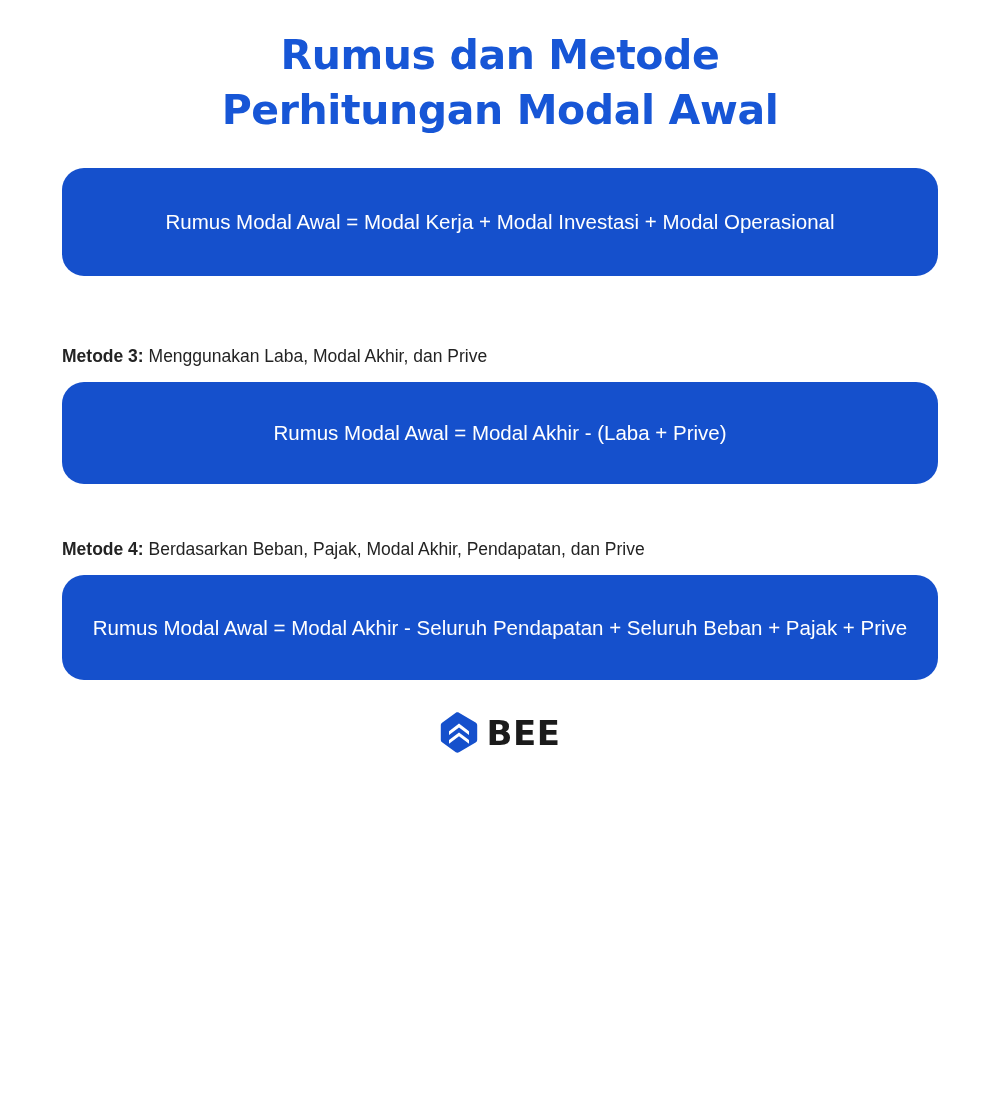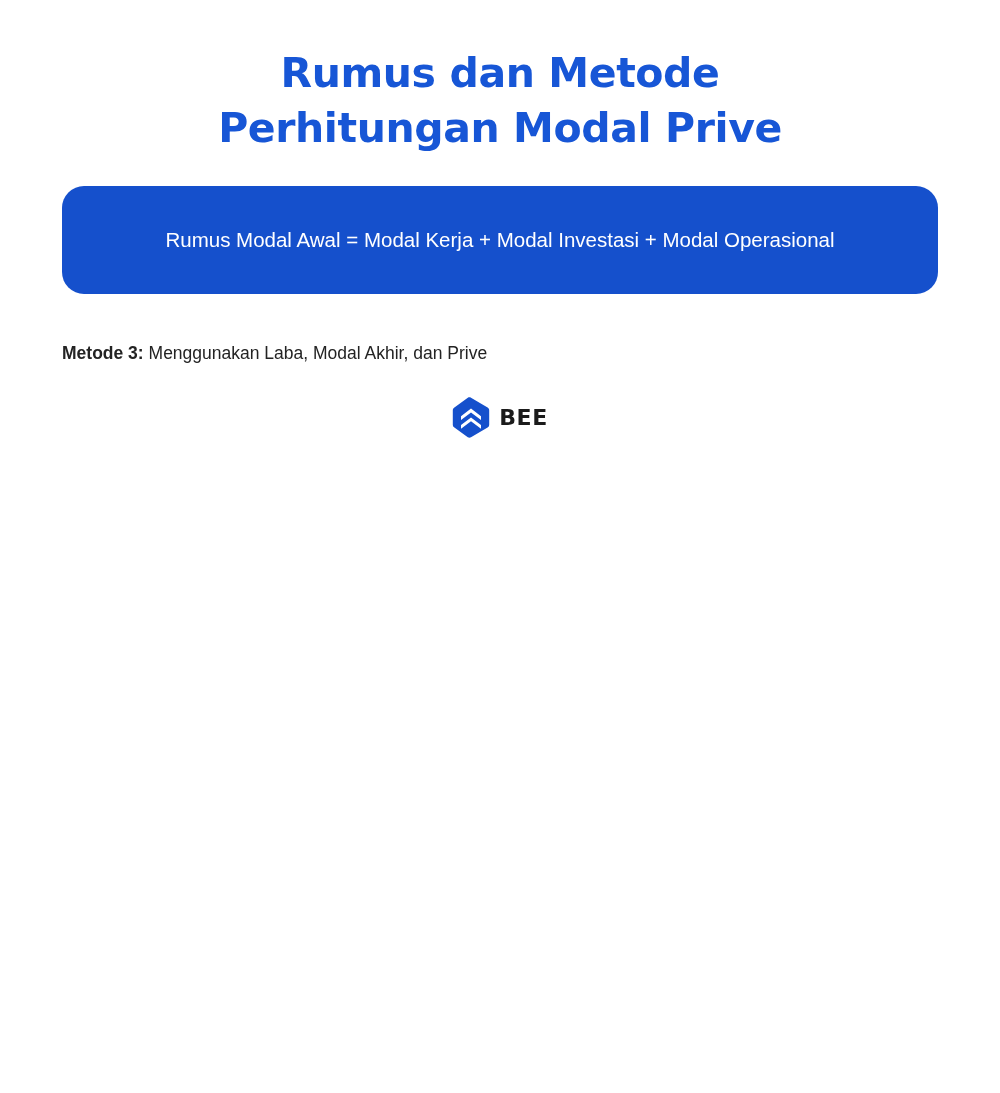--- a/index.html
+++ b/index.html
@@ -18,21 +18,21 @@
 
   .infographic {
     position: relative;
     width: 1000px;
     height: 1093px;
     box-sizing: border-box;
   }
 
   
   .title-block {
-    padding-top: 46px;
+    padding-top: 28px;
     text-align: center;
   }
   .title-line {
     display: block;
     color: #1756d6;
     font-family: "DejaVu Sans", sans-serif;
     font-weight: bold;
     font-size: 41px;
     letter-spacing: -0.4px;
     line-height: 55px;
@@ -83,21 +83,21 @@
     max-width: 820px;
   }
 
   
   .group-1 .method-label { margin-top: 0; }
   .group-1 .formula-box  { height: 108px; }
 
   .group-2 .method-label { margin-top: 46px; }
   .group-2 .formula-box  { height: 108px; }
 
-  .group-3 .method-label { margin-top: 47px; }
+  .group-3 .method-label { margin-top: 68px; }
   .group-3 .formula-box  { height: 102px; }
 
   .group-4 .method-label { margin-top: 53px; }
   .group-4 .formula-box  { height: 105px; }
 
   
   .footer {
     display: flex;
     align-items: center;
     justify-content: center;
@@ -105,51 +105,62 @@
     margin-top: 32px;
   }
   .logo-mark {
     width: 38px;
     height: 41px;
     display: block;
   }
   .logo-word {
     font-family: "DejaVu Sans", sans-serif;
     font-weight: bold;
-    font-size: 22px;
+    font-size: 34px;
     letter-spacing: 0.5px;
     color: #1b1b1b;
     line-height: 1;
   }
 </style>
 </head>
 <body>
 
 <div class="infographic">
 
   <div class="title-block">
     <span class="title-line">Rumus dan Metode</span>
-    <span class="title-line">Perhitungan Modal Prive</span>
+    <span class="title-line">Perhitungan Modal Awal</span>
   </div>
 
   <div class="content">
 
     <div class="method-group group-1">
       <div class="formula-box">
         <span class="formula-text">Rumus Modal Awal = Modal Kerja + Modal Investasi + Modal Operasional</span>
       </div>
     </div>
 
 
     <div class="method-group group-3">
       <p class="method-label">
         <span class="label-strong">Metode 3:</span><span class="label-rest"> Menggunakan Laba, Modal Akhir, dan Prive</span>
       </p>
+      <div class="formula-box">
+        <span class="formula-text">Rumus Modal Awal = Modal Akhir - (Laba + Prive)</span>
+      </div>
     </div>
 
+    <div class="method-group group-4">
+      <p class="method-label">
+        <span class="label-strong">Metode 4:</span><span class="label-rest"> Berdasarkan Beban, Pajak, Modal Akhir, Pendapatan, dan Prive</span>
+      </p>
+      <div class="formula-box">
+        <span class="formula-text">Rumus Modal Awal = Modal Akhir - Seluruh Pendapatan + Seluruh Beban + Pajak + Prive</span>
+      </div>
+    </div>
 
     <div class="footer">
       <svg class="logo-mark" viewBox="0 0 38 41">
         <path d="M19 0.8 L35.6 10.4 C36.6 11 37.2 12 37.2 13.2 L37.2 27.8 C37.2 29 36.6 30 35.6 30.6 L19 40.2 C18 40.8 16.8 40.8 15.8 40.2 L2.4 30.6 C1.4 30 0.8 29 0.8 27.8 L0.8 13.2 C0.8 12 1.4 11 2.4 10.4 L15.8 0.8 C16.8 0.2 18 0.2 19 0.8 Z" fill="#1550cc"></path>
         <path d="M19 11.6 L29 19.2 L29 23.1 L19 15.6 L9 23.1 L9 19.2 Z" fill="#ffffff"></path>
         <path d="M19 20.4 L29 27.9 L29 31.8 L19 24.3 L9 31.8 L9 27.9 Z" fill="#ffffff"></path>
       </svg>
       <span class="logo-word">BEE</span>
     </div>
 

